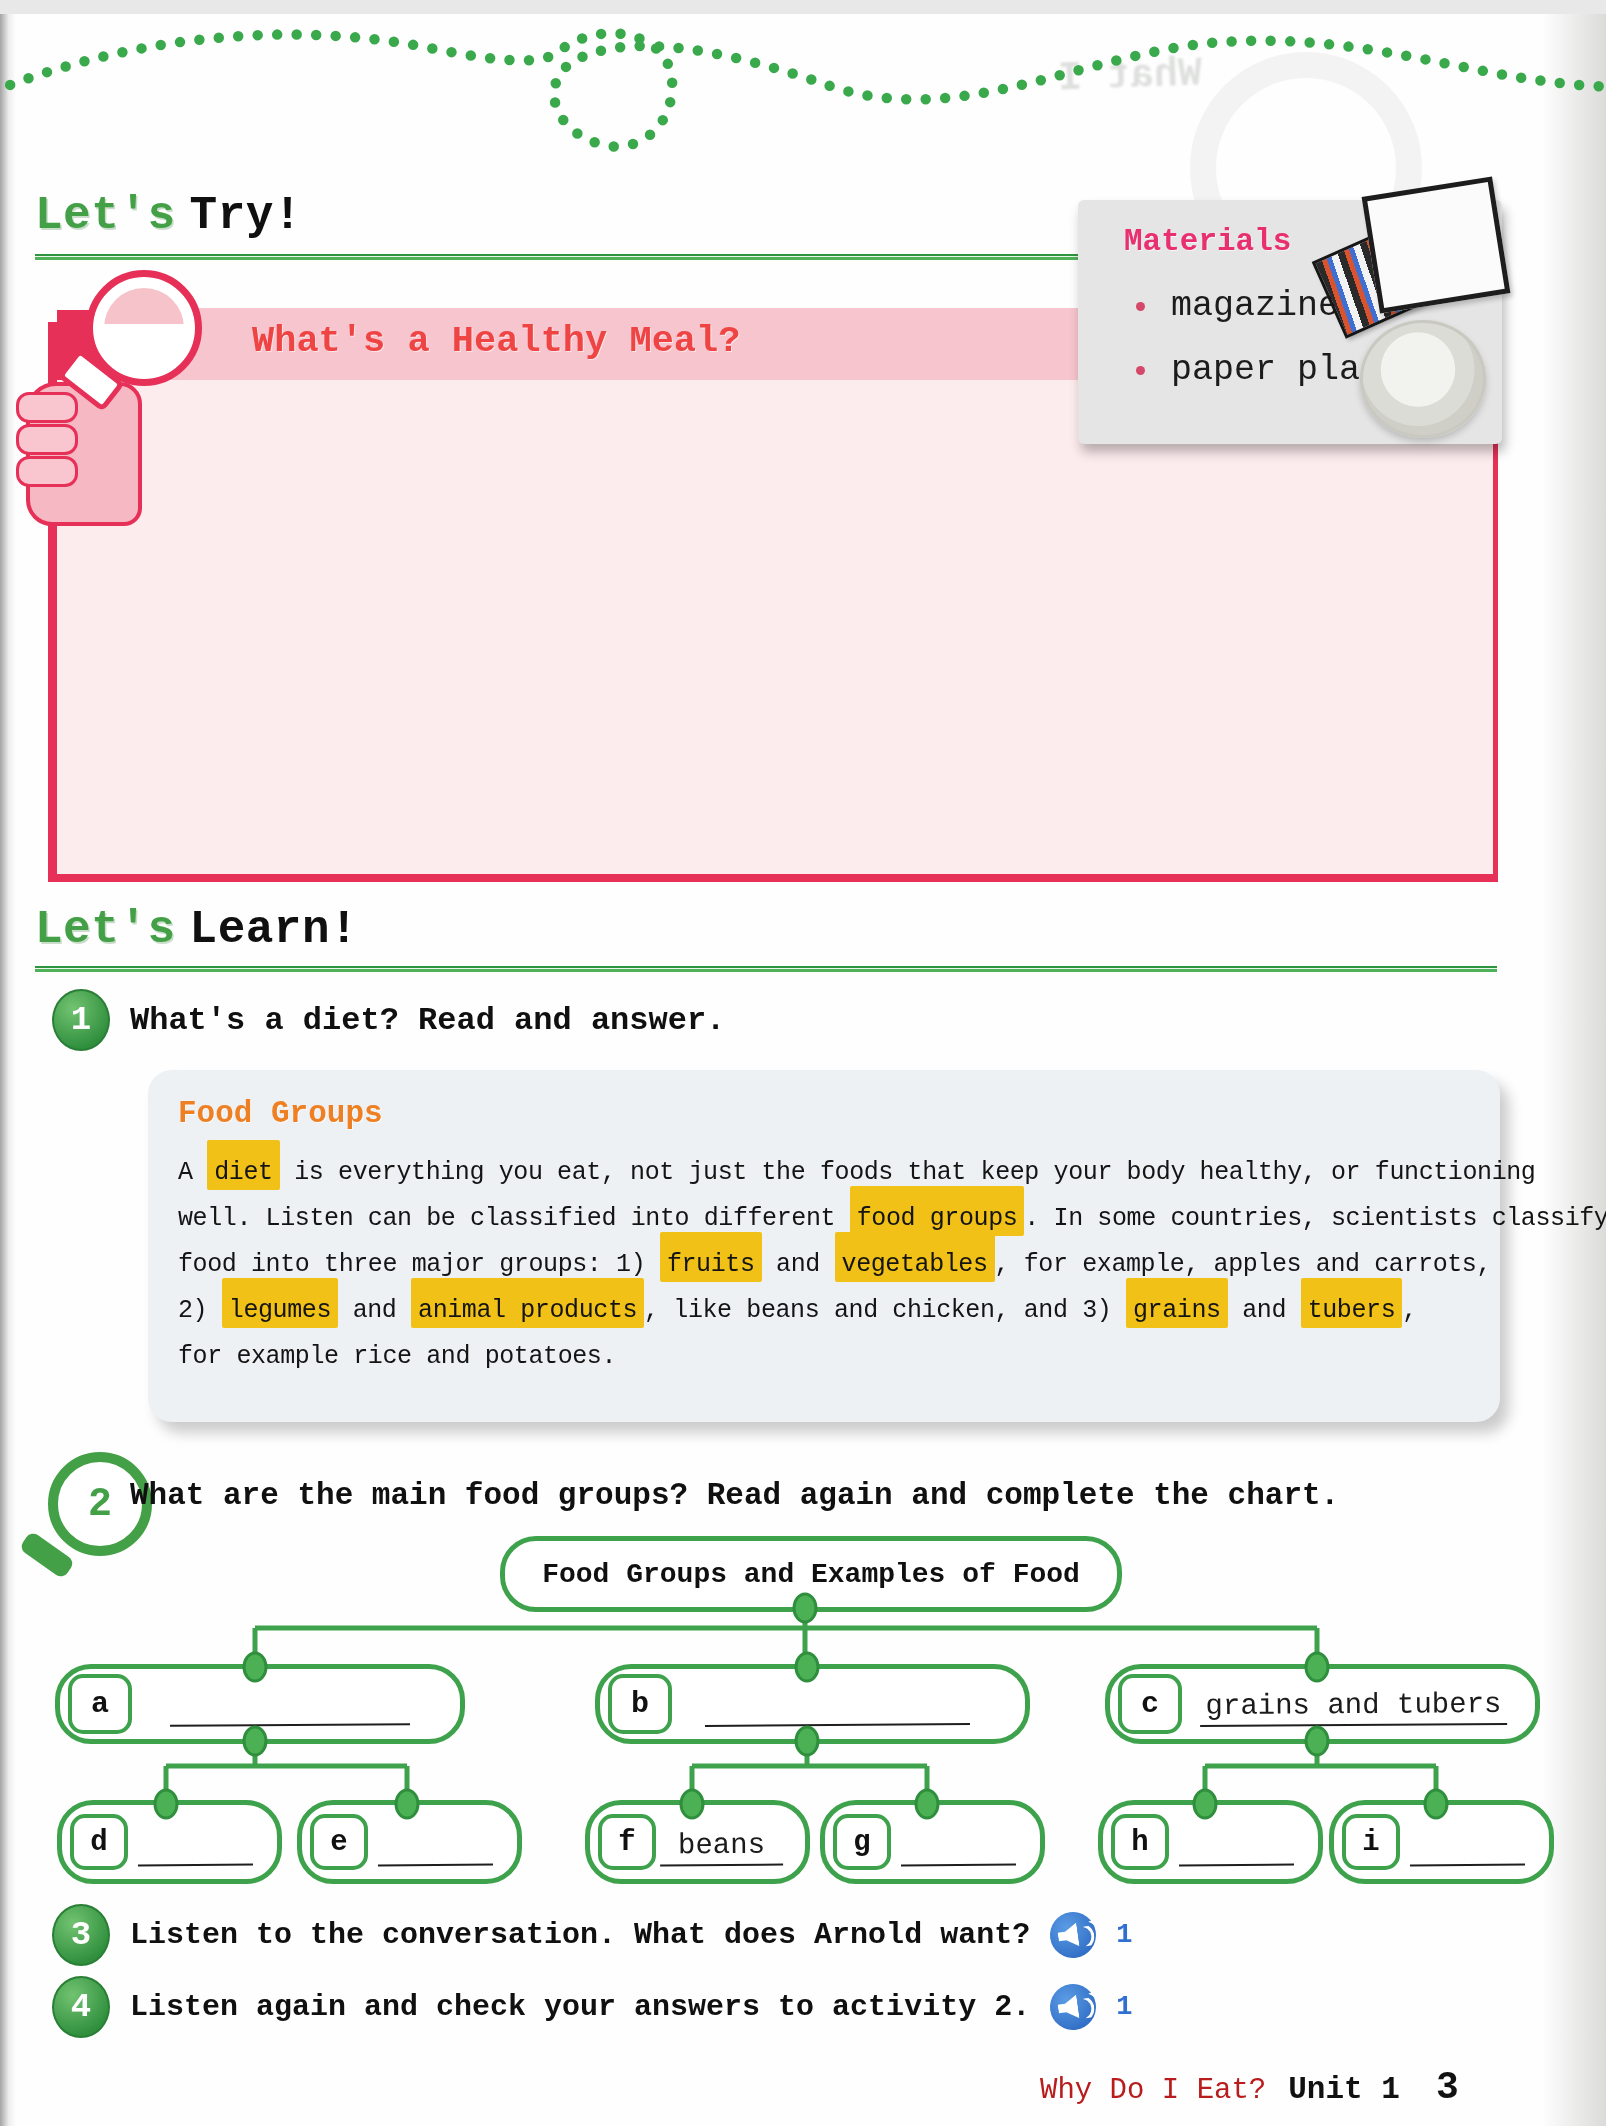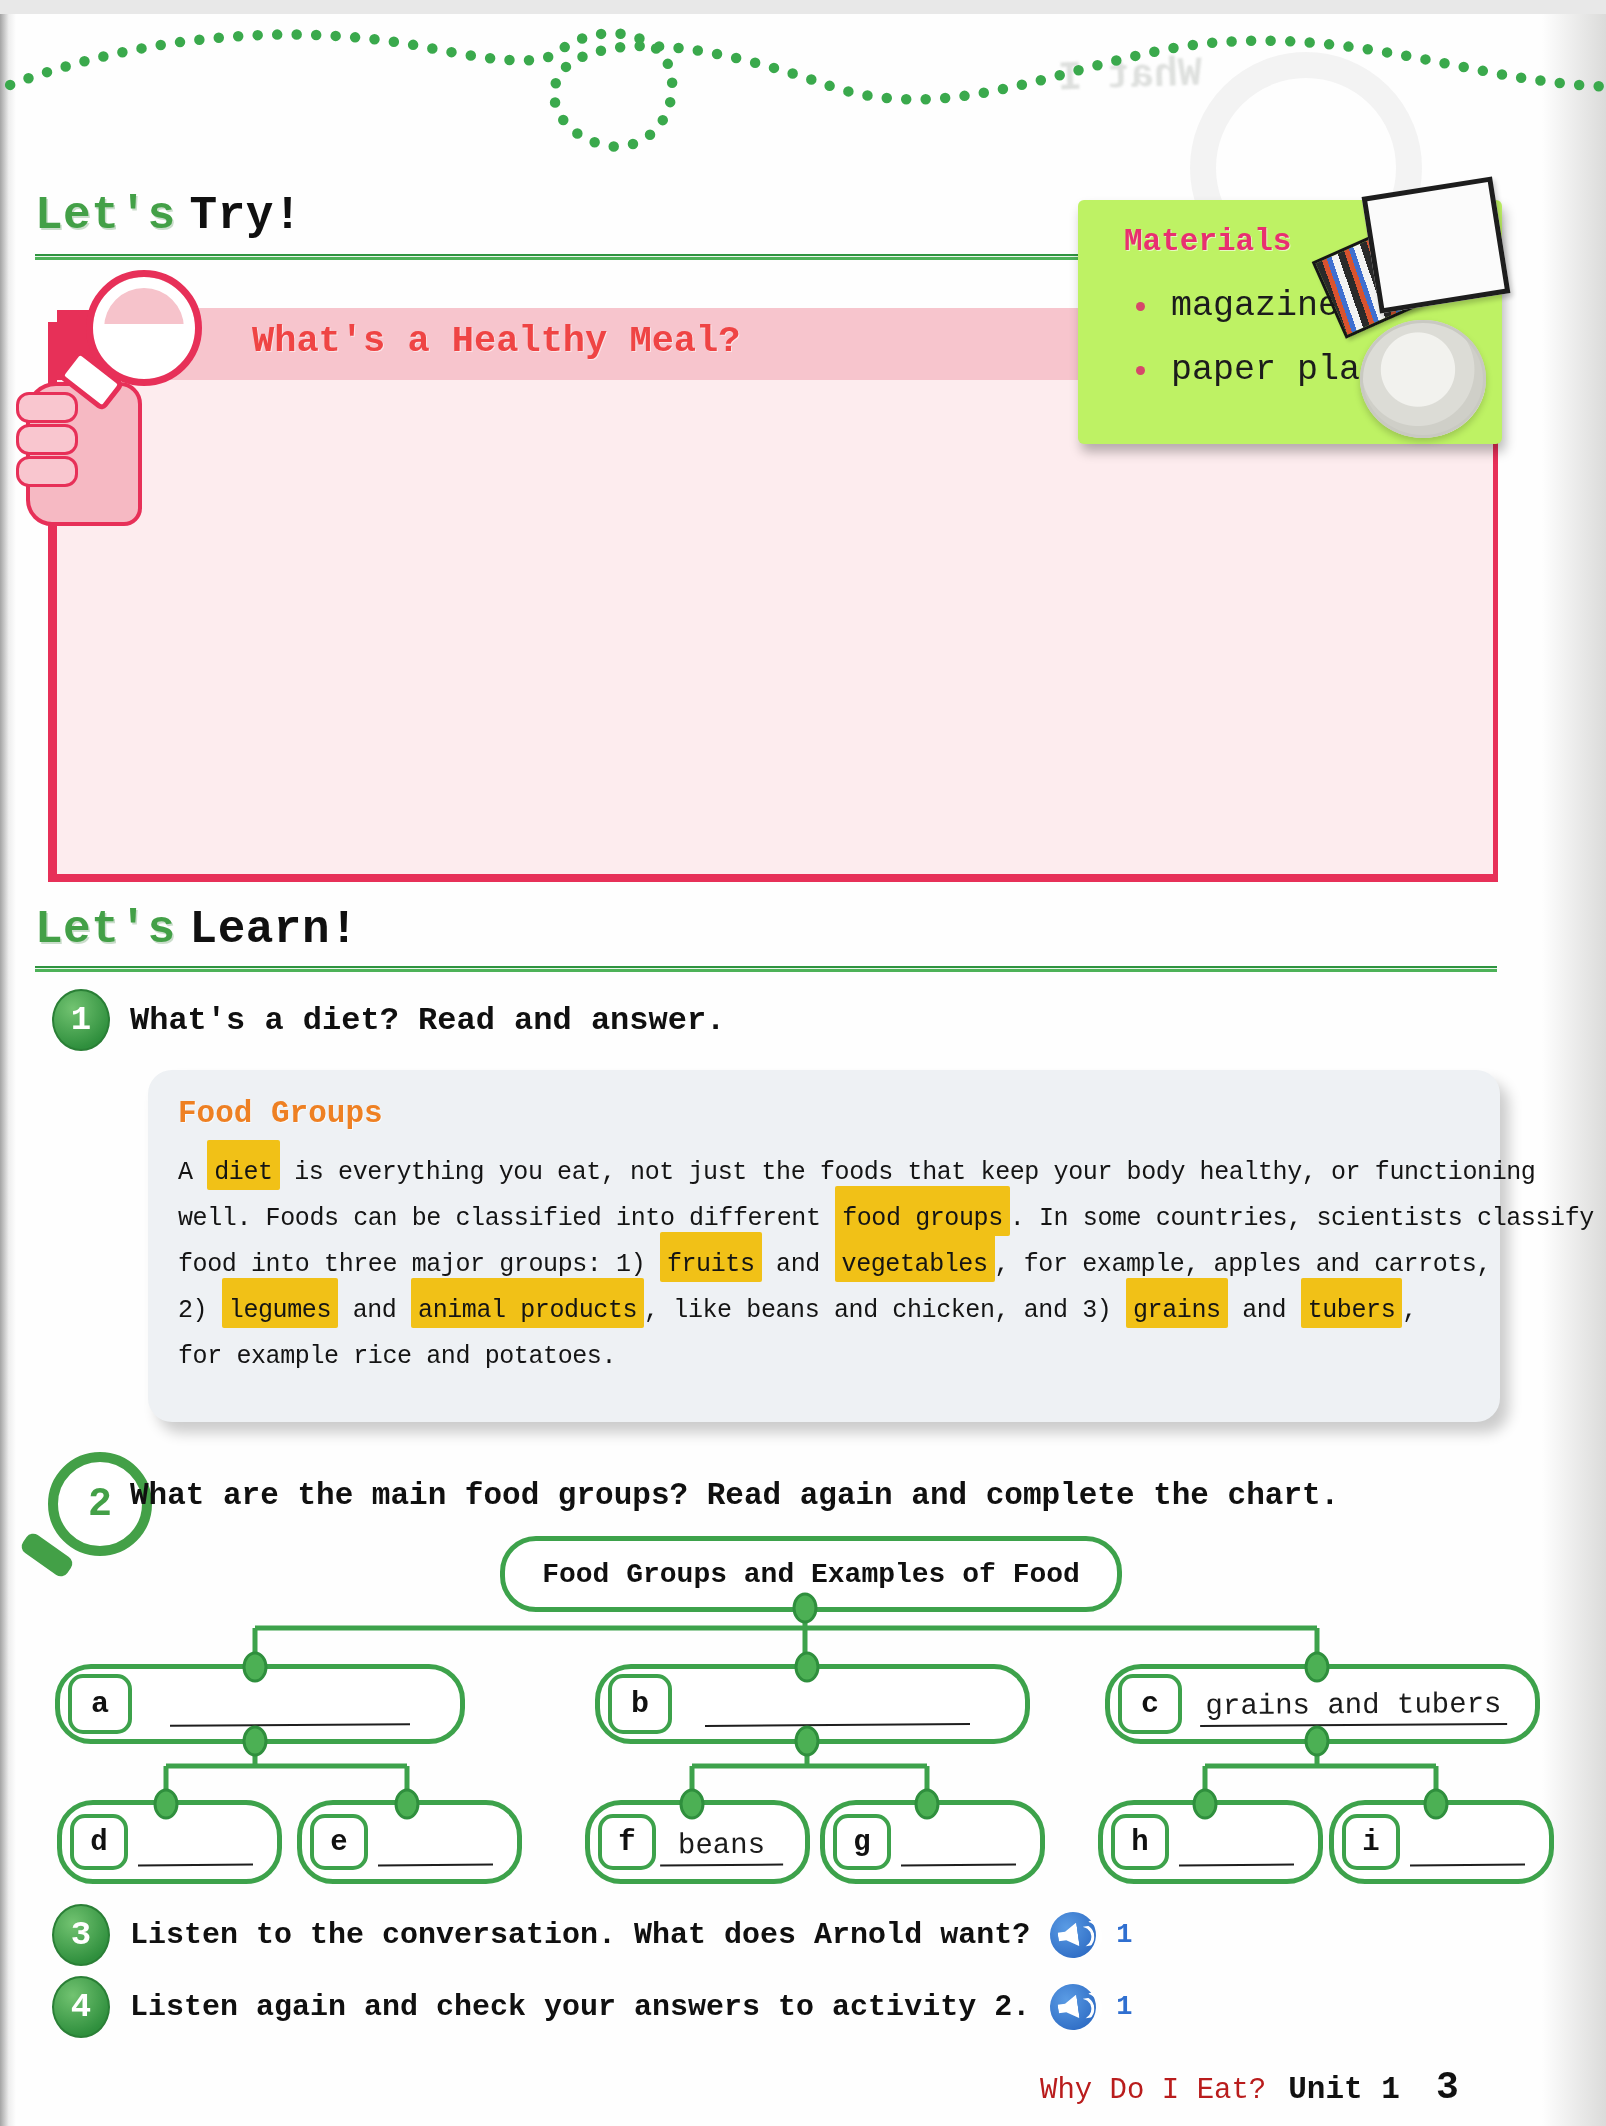--- a/index.html
+++ b/index.html
@@ -21,21 +21,21 @@
     color:rgba(150,156,150,.30); transform:scaleX(-1) rotate(2deg); filter:blur(1px); }
 
   
   .sect-head { font-weight:bold; font-size:46px; letter-spacing:.5px; white-space:nowrap; }
   .sect-head .green { color:#43a047; text-shadow:1.5px 1.5px 0 rgba(46,125,50,.25); }
   .sect-head .black { color:#101010; margin-left:14px; }
   .green-rule { height:6px;
     background:linear-gradient(180deg,#2f9440 0 2px,#eaf6ec 2px 3px,#4db258 3px 6px); }
 
   
-  .materials { left:1078px; top:186px; width:424px; height:244px; background:#bef264;
+  .materials { left:1078px; top:186px; width:424px; height:244px; background:#e5e5e5;
     border-radius:6px; box-shadow:3px 8px 12px rgba(0,0,0,.28); z-index:6; }
   .materials-title { left:46px; top:24px; font-size:31px; font-weight:bold; color:#e83070;
     text-shadow:1px 1px 0 rgba(255,255,255,.6); }
   .mat-item { font-size:35px; color:#1c1c1c; }
   .mat-dot { width:9px; height:9px; border-radius:50%; background:#d6486a; display:inline-block; }
   .mag-art { right:-6px; top:-16px; width:190px; height:150px; z-index:7; }
   .mag-stack { left:6px; top:52px; width:104px; height:78px; transform:rotate(-24deg);
     background:repeating-linear-gradient(95deg,#2a2a2a 0 7px,#d9532f 7px 12px,#3f6fd0 12px 17px,#f3f3f3 17px 24px);
     border:3px solid #161616; box-shadow:2px 3px 4px rgba(0,0,0,.25); }
   .mag-sheet { left:52px; top:2px; width:122px; height:108px; background:#fbfbfb;
@@ -230,21 +230,21 @@
 
   <div class="abs act-row" style="left:52px; top:975px;">
     <div class="num-oval">1</div>
     <div class="act-text" style="font-size:32px;">What's a diet? Read and answer.</div>
   </div>
 
   <div class="abs reading">
     <div class="abs reading-title">Food Groups</div>
     <div class="abs reading-body">
       <div class="reading-line"><span>A </span><span class="hl">diet</span><span> is everything you eat, not just the foods that keep your body healthy, or functioning</span></div>
-      <div class="reading-line"><span>well. Foods can be classified into different </span><span class="hl">food groups</span><span>. In some countries, scientists classify</span></div>
+      <div class="reading-line"><span>well. Listen can be classified into different </span><span class="hl">food groups</span><span>. In some countries, scientists classify</span></div>
       <div class="reading-line"><span>food into three major groups: 1) </span><span class="hl">fruits</span><span> and </span><span class="hl">vegetables</span><span>, for example, apples and carrots,</span></div>
       <div class="reading-line"><span>2) </span><span class="hl">legumes</span><span> and </span><span class="hl">animal products</span><span>, like beans and chicken, and 3) </span><span class="hl">grains</span><span> and </span><span class="hl">tubers</span><span>,</span></div>
       <div class="reading-line"><span>for example rice and potatoes.</span></div>
     </div>
   </div>
 
   <div class="abs mag2">
     <div class="abs mag2-handle"></div>
     <div class="abs mag2-ring">2</div>
   </div>

